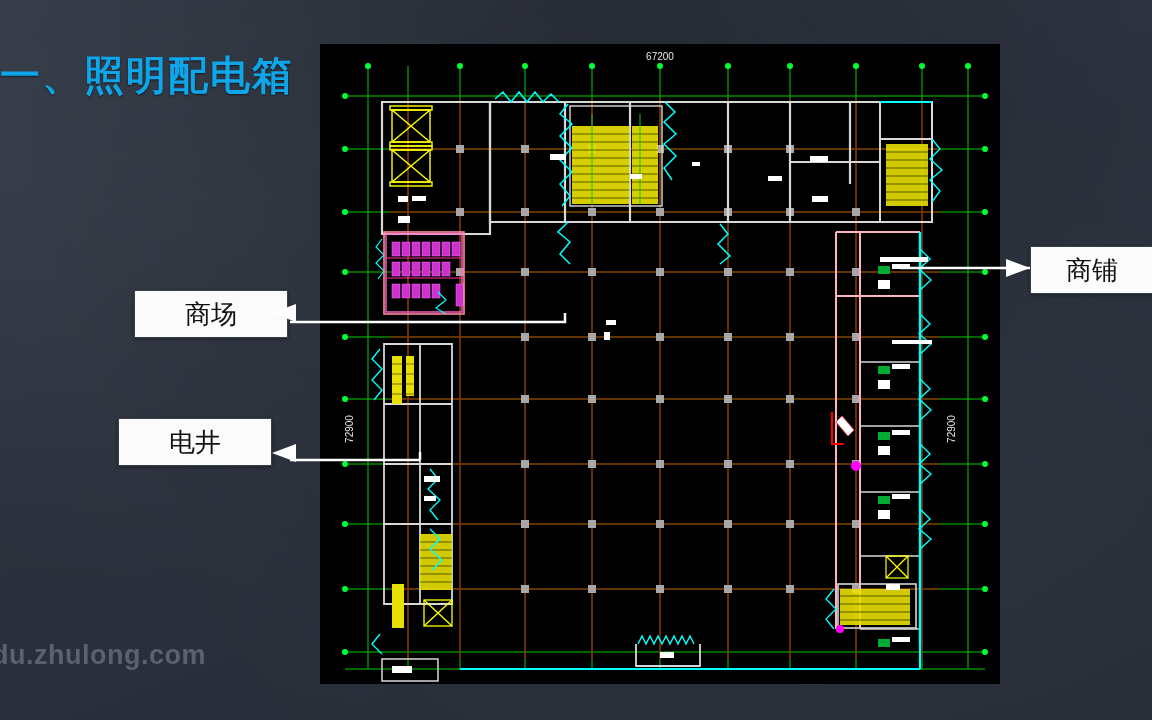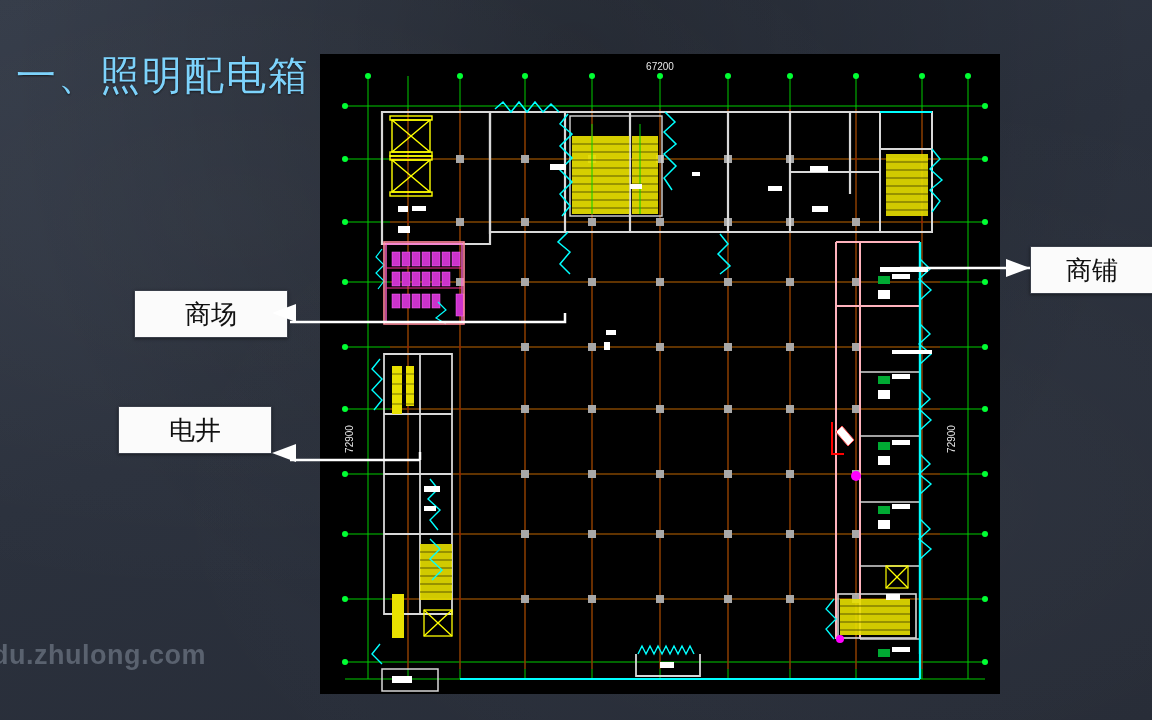--- a/index.html
+++ b/index.html
@@ -13,49 +13,49 @@
   .bg-texture{
     position:absolute;inset:0;
     background:
       radial-gradient(ellipse at 20% 30%, rgba(255,255,255,0.035), transparent 55%),
       radial-gradient(ellipse at 75% 70%, rgba(255,255,255,0.028), transparent 60%),
       radial-gradient(ellipse at 50% 10%, rgba(0,0,0,0.25), transparent 70%),
       linear-gradient(160deg,#343b48 0%,#2b313d 45%,#262b36 100%);
     pointer-events:none;
   }
   .slide-title{
-    position:absolute;left:16px;top:48px;
-    font-size:40px;font-weight:normal;color:#7dd3fc;
+    position:absolute;left:0px;top:48px;
+    font-size:40px;font-weight:bold;color:#0ea5e9;
     letter-spacing:2px;
     white-space:nowrap;
     text-shadow:0 1px 2px rgba(0,0,0,.6);
   }
   .watermark{
     position:absolute;left:-8px;top:640px;
     font-size:27px;font-weight:bold;color:#5a626f;
     letter-spacing:.5px;
   }
 
   
   .cad{
-    position:absolute;left:320px;top:54px;width:680px;height:640px;
+    position:absolute;left:320px;top:44px;width:680px;height:640px;
     background:#3b82f6;overflow:hidden;
   }
   .cad svg{display:block;}
 
   
   .label-box{
     position:absolute;background:#fbfbfb;
     border:1px solid #3a3f4a;
     display:flex;align-items:center;justify-content:center;
     color:#111;font-size:26px;
     box-shadow:0 1px 3px rgba(0,0,0,.45);
   }
   #lbl-mall{left:134px;top:290px;width:152px;height:46px;}
-  #lbl-shaft{left:118px;top:406px;width:152px;height:46px;}
+  #lbl-shaft{left:118px;top:418px;width:152px;height:46px;}
   #lbl-shop{left:1030px;top:246px;width:122px;height:46px;}
 
   .leader{position:absolute;pointer-events:none;}
 </style>
 </head>
 <body>
 
 <div class="bg-texture"></div>
 
 <div class="slide-title">一、照明配电箱</div>

